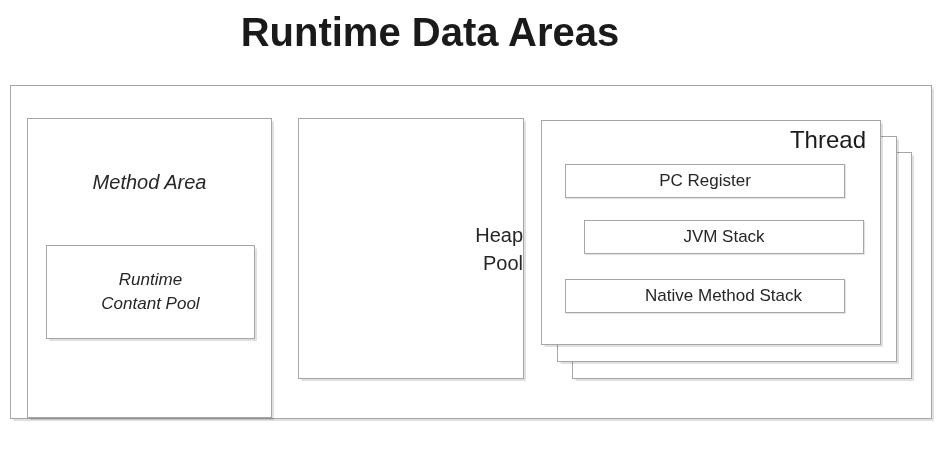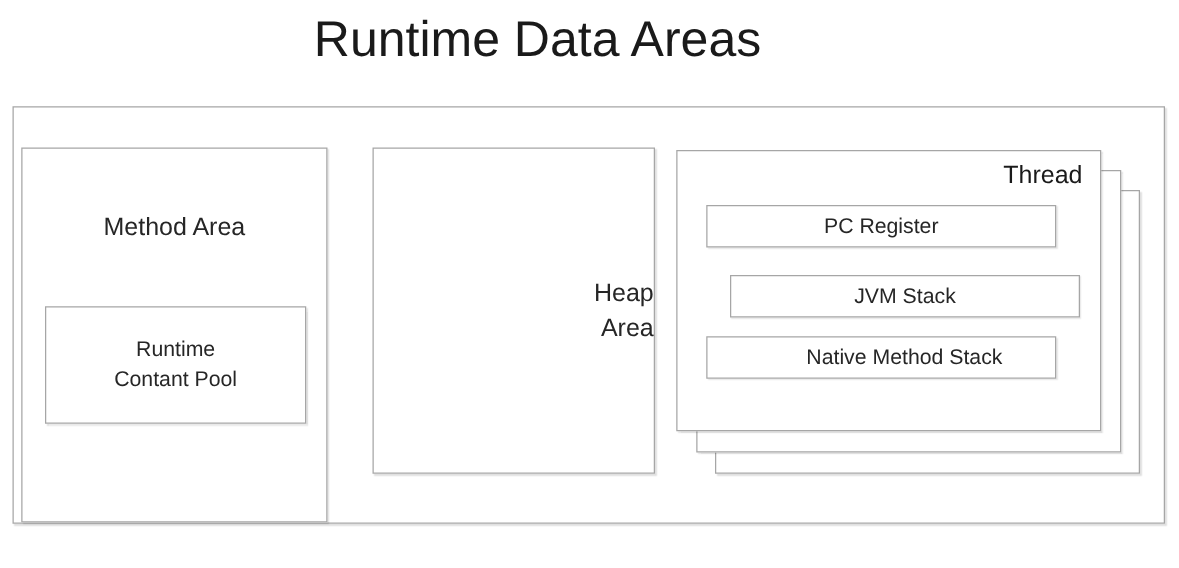--- a/index.html
+++ b/index.html
@@ -17,43 +17,44 @@
     overflow: hidden;
   }
   .title {
     position: absolute;
     top: 10px;
     left: 0;
     width: 860px;
     margin: 0;
     text-align: center;
     font-size: 40px;
-    font-weight: 400;
+    font-weight: 700;
     color: #1a1a1a;
     letter-spacing: 0px;
   }
   .box {
     position: absolute;
     background: #ffffff;
     border: 1.5px solid #a6a6a6;
     box-shadow: 1.5px 1.5px 1px rgba(0,0,0,0.12);
     box-sizing: border-box;
   }
   .outer-box {
     left: 10px;
     top: 85px;
     width: 922px;
     height: 334px;
   }
   
   .method-area {
-    left: 6px;
+    left: 16px;
     top: 32px;
     width: 245px;
     height: 300px;
+    font-style: italic;
   }
   .box-label {
     text-align: center;
     font-size: 20px;
     line-height: 24px;
     color: #262626;
   }
   .method-area .box-label {
     margin-top: 51px;
   }
@@ -99,21 +100,21 @@
   .thread-front {
     left: 530px;
     top: 34px;
     width: 340px;
     height: 225px;
   }
   .thread-label {
     position: absolute;
     top: 6px;
     right: 14px;
-    font-size: 20px;
+    font-size: 24px;
     line-height: 26px;
     color: #1a1a1a;
   }
   .thread-item {
     position: absolute;
     left: 23px;
     width: 280px;
     height: 34px;
     background: #ffffff;
     border: 1.2px solid #a6a6a6;
@@ -121,42 +122,42 @@
     box-sizing: border-box;
     display: flex;
     align-items: center;
     justify-content: center;
     text-align: center;
     font-size: 17px;
     color: #262626;
   }
   .thread-item-pc { top: 43px; }
   .thread-item-jvm { top: 99px; margin-left: 19px; }
-  .thread-item-native { top: 148px; padding-left: 37px; }
+  .thread-item-native { top: 158px; padding-left: 37px; }
 </style>
 </head>
 <body>
 
 <div class="canvas">
 
   <h1 class="title">Runtime Data Areas</h1>
 
   <div class="box outer-box">
 
     <div class="box method-area">
       <div class="box-label">Method Area</div>
       <div class="box rcp-box">
         <div>Runtime</div>
         <div>Contant Pool</div>
       </div>
     </div>
 
     <div class="box heap-area">
       <div>Heap</div>
-      <div>Area</div>
+      <div>Pool</div>
     </div>
 
     <div class="box thread-layer-back"></div>
     <div class="box thread-layer-mid"></div>
 
     <div class="box thread-front">
       <div class="thread-label">Thread</div>
       <div class="thread-item thread-item-pc">PC Register</div>
       <div class="thread-item thread-item-jvm">JVM Stack</div>
       <div class="thread-item thread-item-native">Native Method Stack</div>

